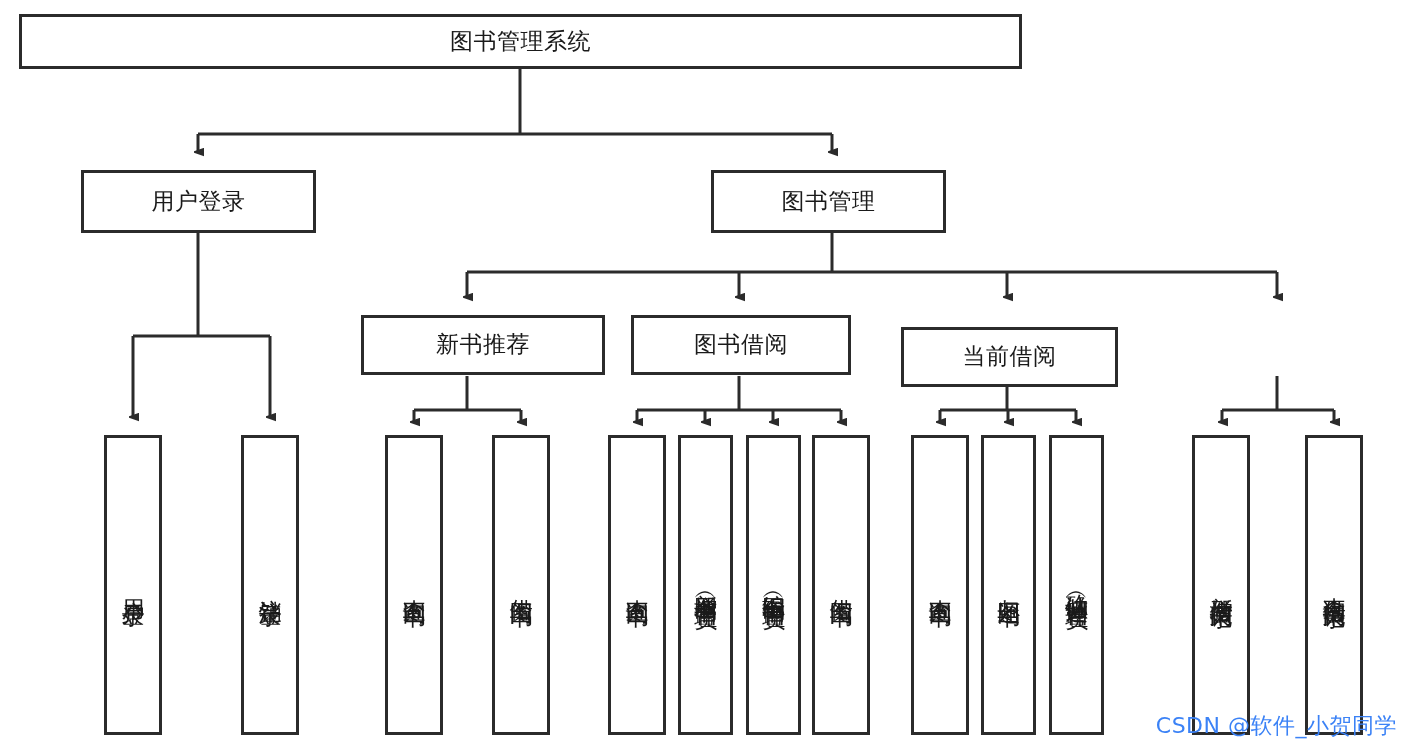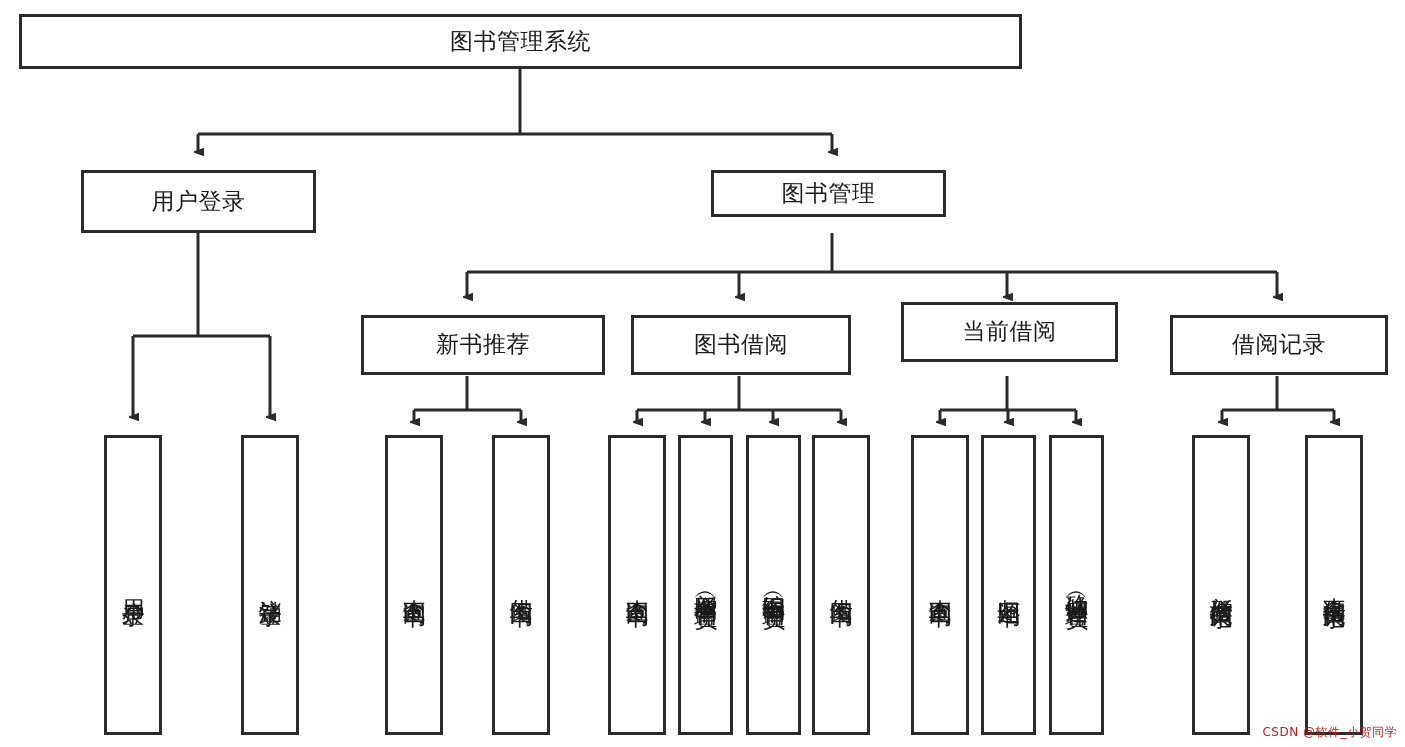--- a/index.html
+++ b/index.html
@@ -53,22 +53,22 @@
   }
   .node-v .vtext {
     writing-mode: vertical-rl;
     text-orientation: upright;
     display: block;
   }
   .watermark {
     position: absolute;
     right: 8px;
     bottom: 6px;
-    font-size: 12px;
-    color: #b91c1c;
+    font-size: 22px;
+    color: #3b82f6;
     white-space: nowrap;
     letter-spacing: 0.5px;
     pointer-events: none;
   }
 </style>
 </head>
 <body>
 
 <div id="diagram-root">
 
@@ -122,35 +122,32 @@
     </g>
   </svg>
 
   <div class="node node-h" style="left:19px; top:14px; width:1003px; height:55px;">
     <span>图书管理系统</span>
   </div>
 
   <div class="node node-h" style="left:81px; top:170px; width:235px; height:63px;">
     <span>用户登录</span>
   </div>
-  <div class="node node-h" style="left:711px; top:170px; width:235px; height:47px;">
+  <div class="node node-h" style="left:711px; top:170px; width:235px; height:63px;">
     <span>图书管理</span>
   </div>
 
   <div class="node node-h" style="left:361px; top:315px; width:244px; height:60px;">
     <span>新书推荐</span>
   </div>
   <div class="node node-h" style="left:631px; top:315px; width:220px; height:60px;text-align:right;">
     <span>图书借阅</span>
   </div>
-  <div class="node node-h" style="left:901px; top:302px; width:217px; height:60px;">
+  <div class="node node-h" style="left:901px; top:327px; width:217px; height:60px;">
     <span>当前借阅</span>
-  </div>
-  <div class="node node-h" style="left:1170px; top:315px; width:218px; height:60px;">
-    <span>借阅记录</span>
   </div>
 
   <div class="node node-v" style="left:104px; top:435px; width:58px; height:300px;">
     <span class="vtext">用户登录</span>
   </div>
   <div class="node node-v" style="left:241px; top:435px; width:58px; height:300px;">
     <span class="vtext">注销登录</span>
   </div>
 
   <div class="node node-v" style="left:385px; top:435px; width:58px; height:300px;">

